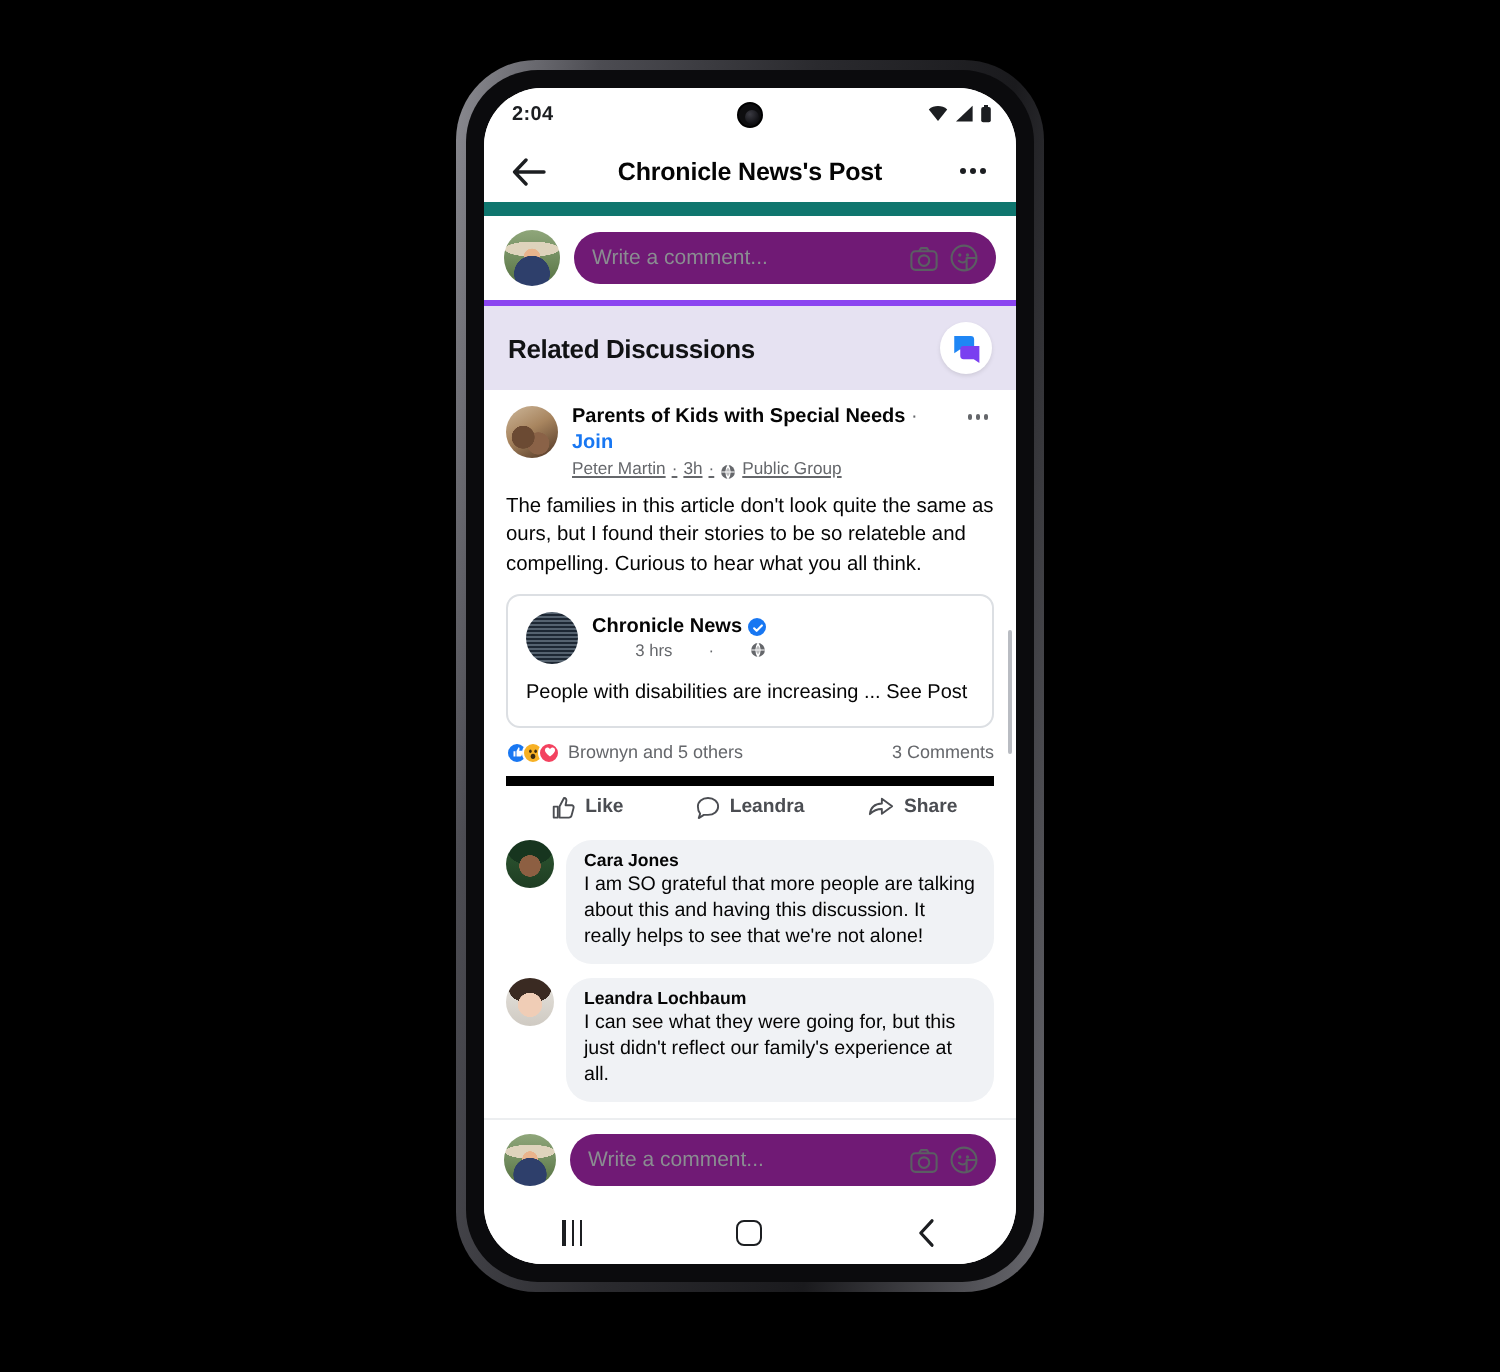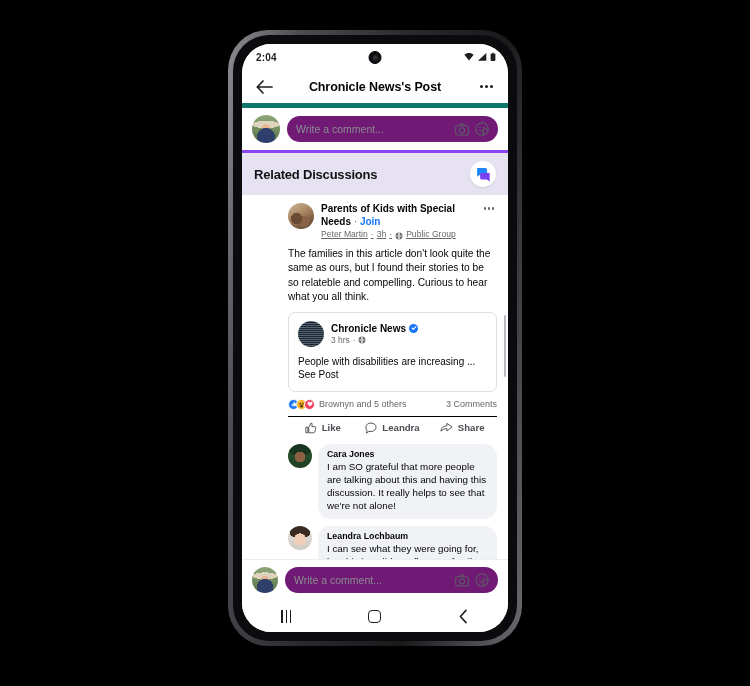--- a/index.html
+++ b/index.html
@@ -80,21 +80,21 @@
   }
   .ic-wifi, .ic-signal, .ic-batt { display:block; }
 
   
   .app-bar {
     height: 38px;
     background: #ffffff;
     display: flex;
     align-items: center;
     padding: 0 12px;
-    border-bottom: 5px solid #0f766e;
+    border-bottom: 7px solid #0f766e;
     flex: 0 0 auto;
   }
   .back-arrow {
     width: 20px; height: 20px;
     display: flex; align-items: center; justify-content: center;
     cursor: pointer;
   }
   .app-title {
     flex: 1;
     text-align: center;
@@ -185,21 +185,20 @@
     display: flex; align-items: center; justify-content: center;
     box-shadow: 0 1px 2px rgba(0,0,0,0.10);
   }
 
   
   .feed {
     flex: 1 1 auto;
     background: #ffffff;
     overflow: hidden;
     position: relative;
-    padding-left: 35px;
   }
   .scrollbar {
     position: absolute;
     right: 2px; top: 120px;
     width: 2px; height: 62px;
     background: #b9bcc2;
     border-radius: 2px;
   }
 
   
@@ -274,22 +273,23 @@
   .share-name-row { display:flex; align-items:center; gap:3px; }
   .share-name { font-size: 10px; font-weight: 700; color: #050505; }
   .verified {
     width: 9px; height: 9px; border-radius: 50%;
     background: #1877f2;
     display: flex; align-items:center; justify-content:center;
     flex: 0 0 auto;
   }
   .share-meta {
     font-size: 8.4px; color: #65676b;
-    display:flex; align-items:center; gap:3px;
+    display:flex; align-items:center; gap:18px;
     margin-top: 1px;
+    justify-content: flex-end;
   }
   .share-text {
     padding: 3px 9px 9px 9px;
     font-size: 10px;
     color: #050505;
     line-height: 1.35;
   }
   .see-post { color: #050505; }
 
   
@@ -313,21 +313,21 @@
   .r-like { background:#1877f2; }
   .r-wow  { background:#f7b125; }
   .r-love { background:#f3425f; }
   .react-names { font-size: 9px; color: #65676b; }
   .react-count { font-size: 9px; color: #65676b; }
 
   
   .actions {
     display: flex;
     align-items: center;
-    border-top: 1px solid #000000;
+    border-top: 5px solid #000000;
     margin: 0 11px;
     padding: 5px 0 6px 0;
   }
   .action {
     flex: 1;
     display: flex; align-items:center; justify-content:center;
     gap: 5px;
     font-size: 9.6px;
     font-weight: 600;
     color: #4b4d52;

